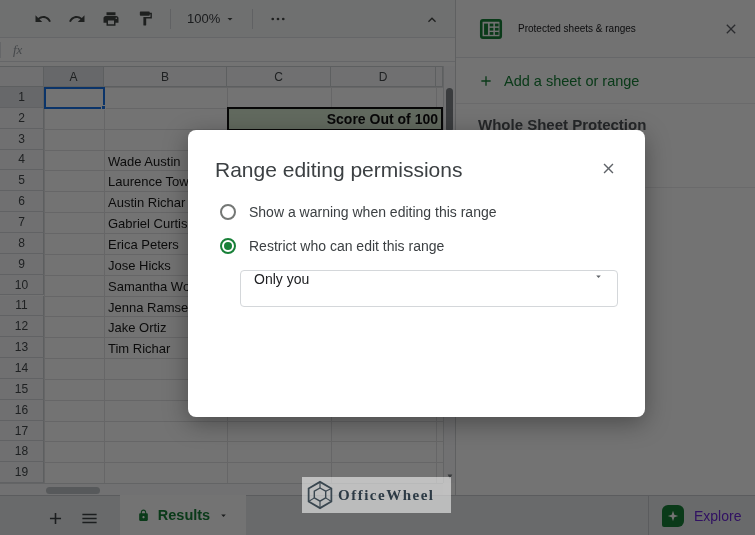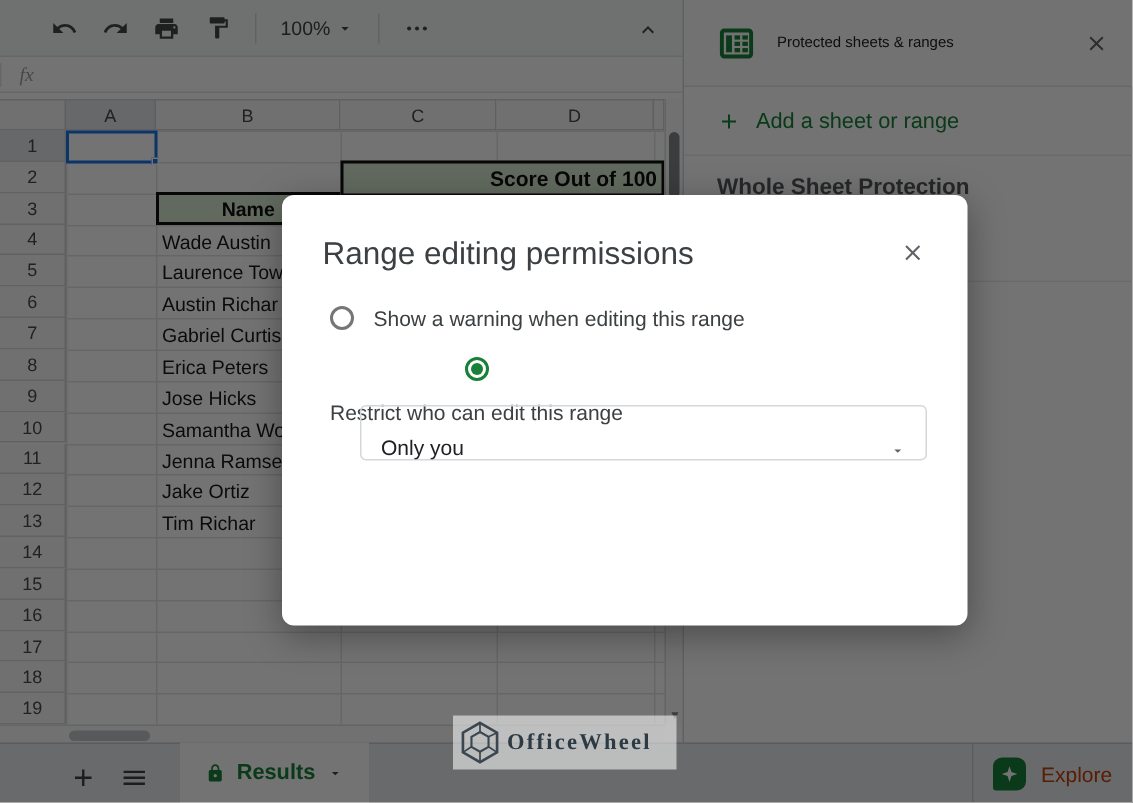--- a/index.html
+++ b/index.html
@@ -67,41 +67,41 @@
                 display:flex; align-items:flex-end; }
   .bb-icon { color:#3c4043; width:34px; height:34px; display:flex; align-items:center; justify-content:center; }
   #add-sheet { margin-left:38px; }
   #sheet-tab { width:126px; height:40px; background:#ffffff; display:flex; align-items:center; justify-content:center;
                gap:8px; margin-left:14px; }
   #tab-label { color:#188038; font-weight:bold; font-size:14.5px; }
   #explore { position:absolute; right:0; top:0; height:40px; width:107px; border-left:1px solid #c9ccd0;
              display:flex; align-items:center; gap:10px; padding-left:13px; }
   #explore-icon { width:22px; height:22px; background:#188038; border-radius:6px 6px 6px 2px; color:#fff;
                   display:flex; align-items:center; justify-content:center; }
-  #explore-label { color:#c2410c; font-size:14px; }
+  #explore-label { color:#6d28d9; font-size:14px; }
 
   
   #scrim { left:0; top:0; width:755px; height:535px; background:rgba(0,0,0,0.55); z-index:50; }
   #watermark { left:302px; top:477px; width:149px; height:36px; background:rgba(255,255,255,0.55); z-index:60;
                display:flex; align-items:center; padding-left:4px; }
   #wm-text { font-family:"Liberation Serif", serif; font-weight:bold; font-size:15px; letter-spacing:1.5px;
              color:#2c3a45; margin-left:4px; }
 
   
   #modal { left:188px; top:130px; width:457px; height:287px; background:#fff; border-radius:8px; z-index:70;
            box-shadow:0 6px 24px rgba(0,0,0,0.35); }
   #modal-title { position:absolute; left:27px; top:28px; font-size:21px; color:#3c4043; }
   #modal-close { position:absolute; right:28px; top:30px; color:#5f6368; }
   .radio-row { position:absolute; left:32px; display:flex; align-items:center; gap:13px; }
   .radio { width:16px; height:16px; border-radius:50%; border:2px solid #747775; background:#fff; position:relative; }
   .radio.checked { border-color:#188038; }
   .radio.checked::after { content:""; position:absolute; left:2px; top:2px; width:8px; height:8px; border-radius:50%; background:#188038; }
   .radio-label { font-size:14px; color:#3c4043; }
   #perm-select { position:absolute; left:52px; top:140px; width:378px; height:37px; border:1px solid #d4d7da;
-                 border-radius:4px; display:flex; align-items:flex-end; justify-content:space-between;
+                 border-radius:4px; display:flex; align-items:flex-start; justify-content:space-between;
                  padding:0 13px; font-size:14px; color:#202124; }
   #done-btn { position:absolute; right:27px; top:225px; width:84px; height:35px; background:#188038; border:none;
               border-radius:4px; color:#fff; font-size:14px; font-weight:bold; font-family:"Liberation Sans", sans-serif; }
   .caret { color:#5f6368; }
 </style>
 </head>
 <body>
 
 <div class="abs" id="toolbar">
   <div class="tb-btn">
@@ -218,21 +218,20 @@
       <div class="cellname" style="top: 216.65px;">Samantha Wo</div>
       <div class="cellname" style="top: 237.5px;">Jenna Ramse</div>
       <div class="cellname" style="top: 258.35px;">Jake Ortiz</div>
       <div class="cellname" style="top: 279.2px;">Tim Richar</div>
     </div>
 
   <div id="score-cell">Score Out of 100</div>
   <div id="sel-cell">
       <div id="sel-handle"></div>
     </div>
-  <div id="name-cell">Name</div>
 
   <div id="vscroll">
     <div id="vthumb"></div>
     <div id="vdown">▼</div>
   </div>
 </div>
 <div class="abs" id="hscroll">
   <div id="hthumb"></div>
 </div>
 
@@ -311,21 +310,21 @@
   <div id="modal-title">Range editing permissions</div>
   <span id="modal-close">
     <svg width="17" height="17" viewBox="0 0 24 24" fill="currentColor">
         <path d="M19 6.4L17.6 5 12 10.6 6.4 5 5 6.4 10.6 12 5 17.6 6.4 19 12 13.4 17.6 19 19 17.6 13.4 12z"></path>
       </svg>
   </span>
   <div class="radio-row" style="top:74px;">
     <div class="radio"></div>
     <span class="radio-label">Show a warning when editing this range</span>
   </div>
-  <div class="radio-row" style="top:108px;flex-direction:column;">
+  <div class="radio-row" style="top:108px;">
     <div class="radio checked"></div>
     <span class="radio-label">Restrict who can edit this range</span>
   </div>
   <div id="perm-select">
     <span>Only you</span>
     <svg class="caret" width="11" height="11" viewBox="0 0 24 24" fill="currentColor">
         <path d="M7 10l5 5 5-5z"></path>
       </svg>
   </div>
 </div>

